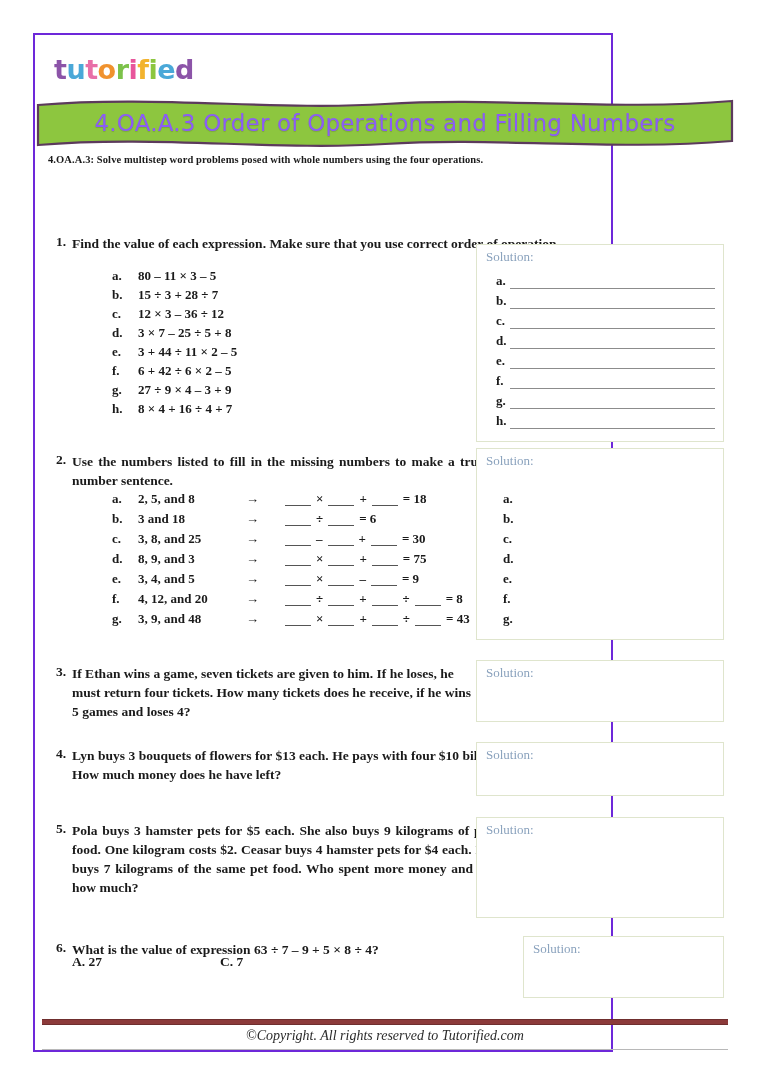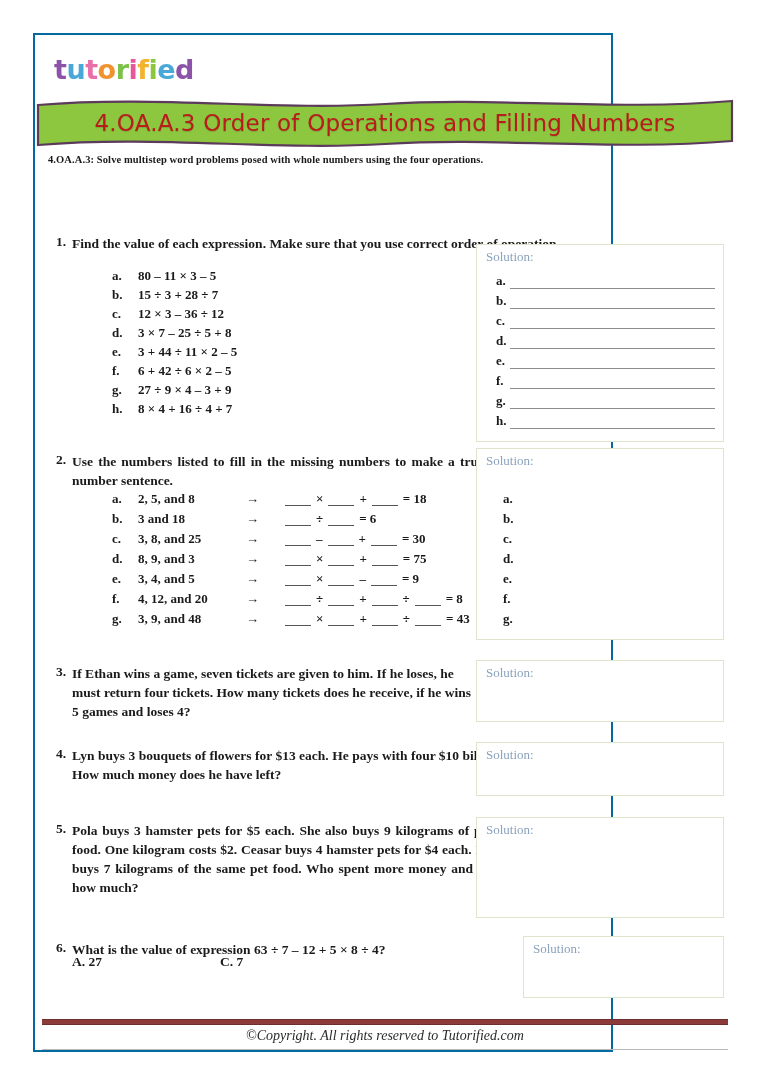--- a/index.html
+++ b/index.html
@@ -15,21 +15,21 @@
     overflow: hidden;
   }
 
   
   #page-frame {
     position: absolute;
     left: 33px;
     top: 33px;
     width: 580px;
     height: 1019px;
-    border: 2px solid #0369a1;
+    border: 2px solid #6d28d9;
     background: #ffffff;
     box-sizing: border-box;
   }
   #page-inner {
     position: absolute;
     left: 1px; top: 1px; right: 1px; bottom: 1px;
     background: #ffffff;
   }
 
   
@@ -66,21 +66,21 @@
     position: absolute;
     left: 0;
     top: 0;
     width: 698px;
     height: 60px;
     display: flex;
     align-items: center;
     justify-content: center;
     font-family: "DejaVu Sans", sans-serif;
     font-size: 23px;
-    color: #b91c1c;
+    color: #8b5cf6;
     letter-spacing: 0.2px;
     text-shadow: 0 1px 1px rgba(0,0,0,0.13);
     white-space: nowrap;
   }
 
   
   #standard-line {
     position: absolute;
     left: 12px;
     top: 118px;
@@ -436,21 +436,21 @@
         <div class="sol-title">Solution:</div>
       </div>
 
       <div class="qnum" style="left:10px; top:645px;">5.</div>
       <div class="qbody justify" style="left:36px; top:645px; width:420px;">Pola buys 3 hamster pets for $5 each. She also buys 9 kilograms of pet food. One kilogram costs $2. Ceasar buys 4 hamster pets for $4 each. He buys 7 kilograms of the same pet food. Who spent more money and by how much?</div>
       <div class="solbox" style="left:440px; top:641px; width:248px; height:101px;">
         <div class="sol-title">Solution:</div>
       </div>
 
       <div class="qnum" style="left:10px; top:764px;">6.</div>
-      <div class="qbody" style="left:36px; top:764px; width:430px;">What is the value of expression 63 ÷ 7 – 12 + 5 × 8 ÷ 4?</div>
+      <div class="qbody" style="left:36px; top:764px; width:430px;">What is the value of expression 63 ÷ 7 – 9 + 5 × 8 ÷ 4?</div>
       <div class="mcq-grid" style="left:36px; top:778px;">
         <div class="mcq-row">
           <span class="mcq-left">
             <span>A.</span>
             <span>27</span>
           </span>
           <span class="mcq-right">
             <span>C.</span>
             <span>7</span>
           </span>

